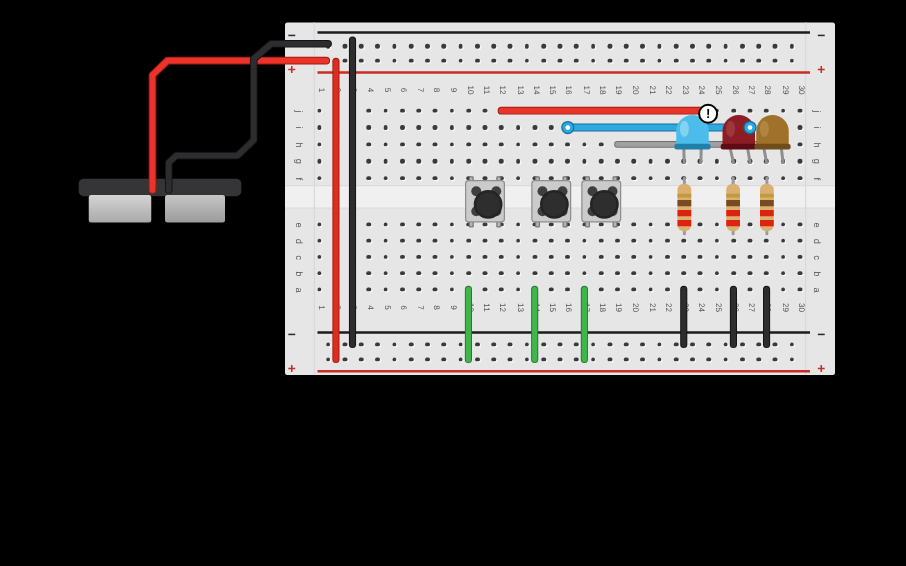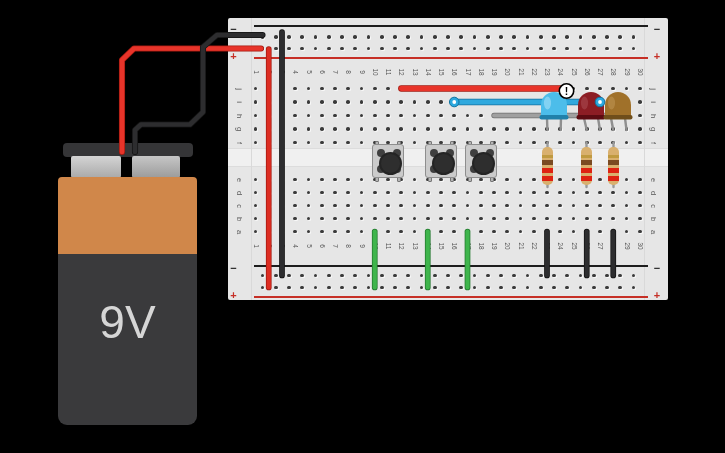--- a/index.html
+++ b/index.html
@@ -54,23 +54,20 @@
   <div class="divider" style="left:251px;"></div>
   <div class="divider" style="left:644px;"></div>
   <div class="railline" style="top:24.5px;background:#1d1d1d;"></div>
   <div class="railline" style="top:56.5px;background:#c62f26;"></div>
   <div class="railline" style="top:264.5px;background:#1d1d1d;"></div>
   <div class="railline" style="top:296px;background:#c62f26;"></div>
 
   <div id="battery-cap"></div>
   <div id="term-pos" class="terminal"></div>
   <div id="term-neg" class="terminal"></div>
-  <div id="battery-body">
-    <div id="battery-label">9V</div>
-  </div>
 
 <div class="hole" style="left: 253.7px; top: 86.7px;"></div>
     <div class="hole" style="left: 253.7px; top: 100.2px;"></div>
     <div class="hole" style="left: 253.7px; top: 113.7px;"></div>
     <div class="hole" style="left: 253.7px; top: 127.2px;"></div>
     <div class="hole" style="left: 253.7px; top: 140.7px;"></div>
     <div class="hole" style="left: 253.7px; top: 177.7px;"></div>
     <div class="hole" style="left: 253.7px; top: 190.7px;"></div>
     <div class="hole" style="left: 253.7px; top: 203.7px;"></div>
     <div class="hole" style="left: 253.7px; top: 216.7px;"></div>

